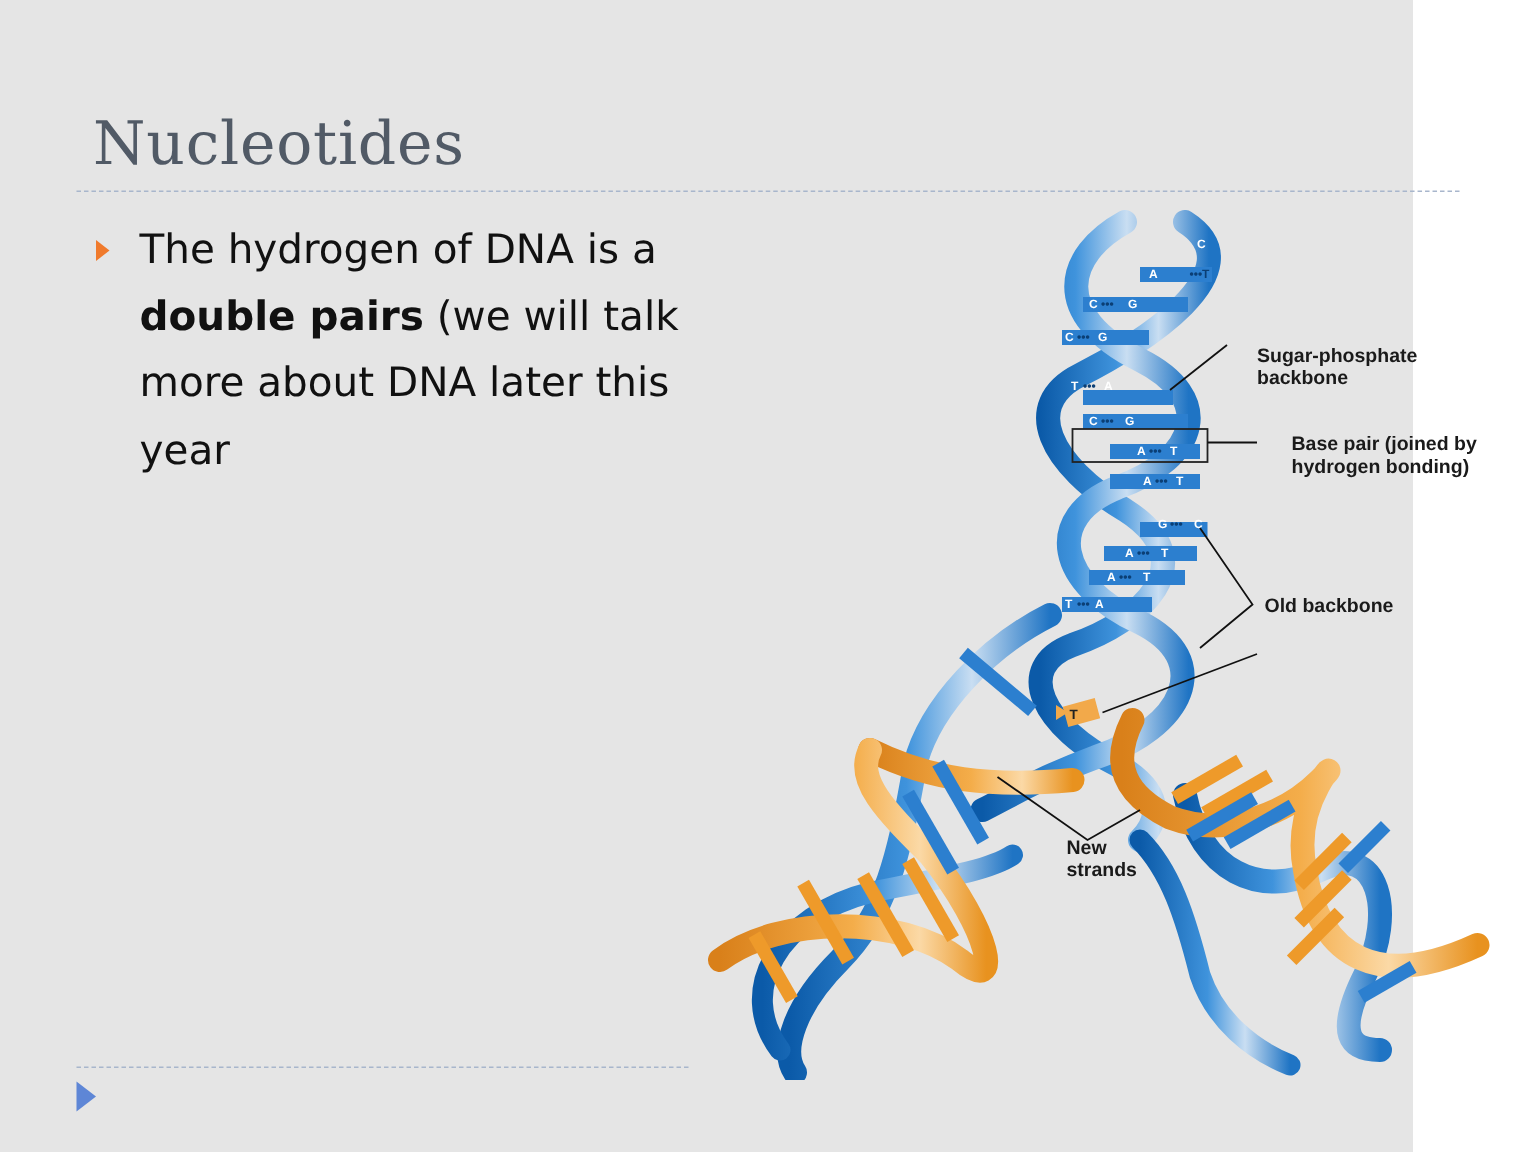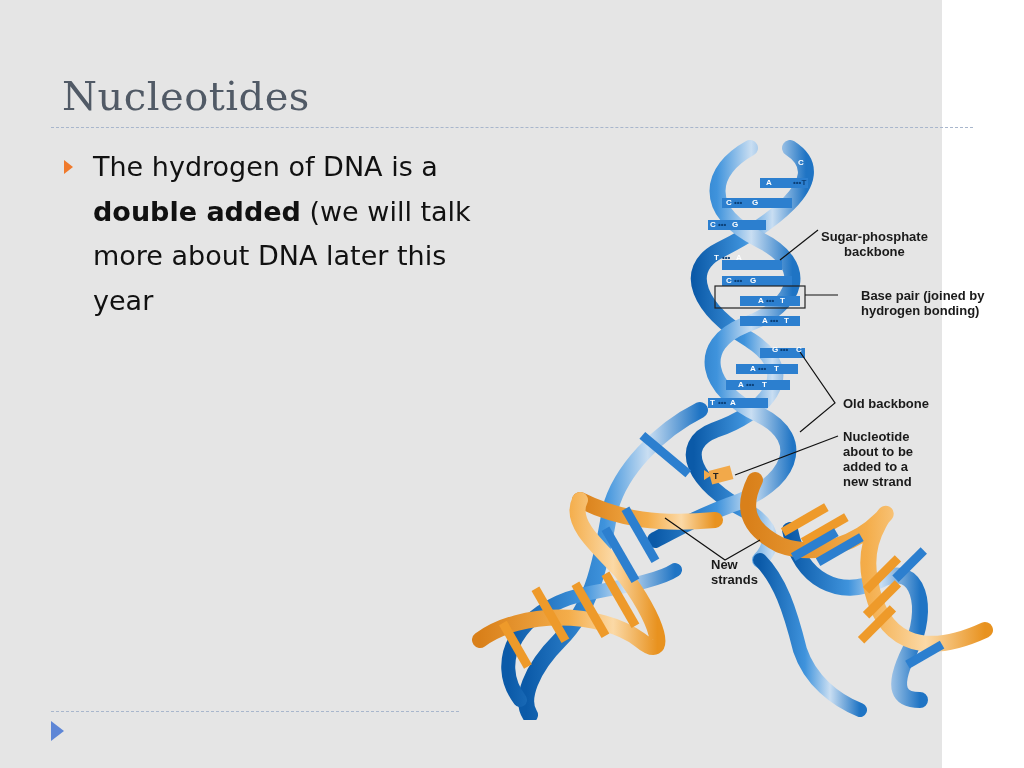--- a/index.html
+++ b/index.html
@@ -37,21 +37,21 @@
 </head>
 <body>
 
 <div class="slide">
   <div class="title">Nucleotides</div>
   <div class="rule-top"></div>
 
   <ul class="bullets">
     <li class="bullet">
       <span class="bullet-marker"></span>
-      <span><span>The hydrogen of DNA is a </span><b>double added</b><span> (we will talk more about DNA later this year</span></span>
+      <span><span>The hydrogen of DNA is a </span><b>double pairs</b><span> (we will talk more about DNA later this year</span></span>
     </li>
   </ul>
 
   <div class="figure">
     <svg width="540" height="580" viewBox="0 0 540 580">
       <defs>
         <linearGradient id="blueG" x1="0" y1="0" x2="1" y2="0">
           <stop offset="0" stop-color="#0b5aa8"></stop>
           <stop offset="0.45" stop-color="#3f93dc"></stop>
           <stop offset="0.7" stop-color="#c9def2"></stop>
@@ -167,28 +167,24 @@
 
       <g stroke="#111" stroke-width="1.2" fill="none">
         <line x1="320" y1="120" x2="358" y2="90"></line>
         <line x1="345" y1="155" x2="378" y2="155"></line>
         <polyline points="340,212 375,263 340,292"></polyline>
         <line x1="275" y1="335" x2="378" y2="296"></line>
         <polyline points="205,378 265,420 300,400"></polyline>
       </g>
     </svg>
 
-    <div class="label" style="left:361px; top:89px;text-align:center;">Sugar-phosphate
+    <div class="label" style="left:378px; top:89px;">Sugar-phosphate
 backbone</div>
     <div class="label" style="left:401px; top:148px;">Base pair (joined by
 hydrogen bonding)</div>
     <div class="label" style="left:383px; top:256px;">Old backbone</div>
-    <div class="label" style="left:383px; top:289px;">Nucleotide
-about to be
-added to a
-new strand</div>
     <div class="label" style="left:251px; top:417px;">New
 strands</div>
   </div>
 
   <div class="rule-bottom"></div>
   <div class="footer-arrow"></div>
 </div>
 
 </body></html>

